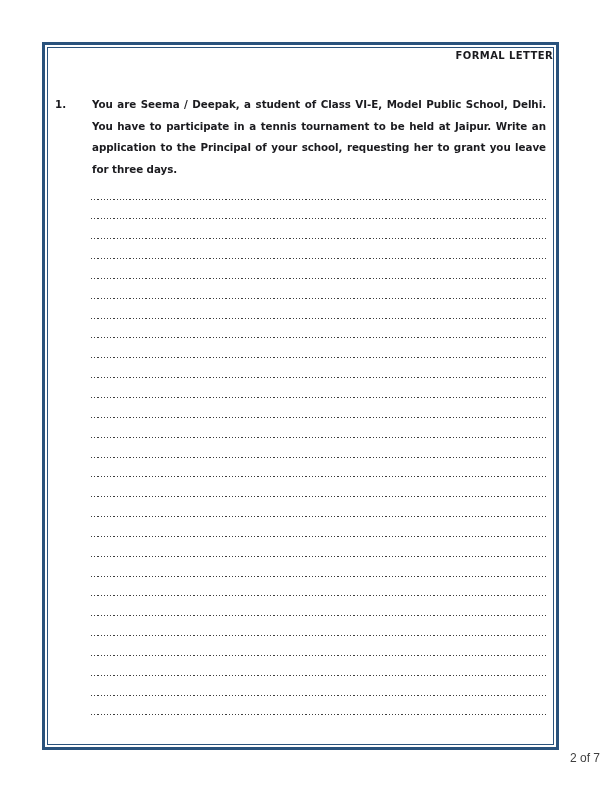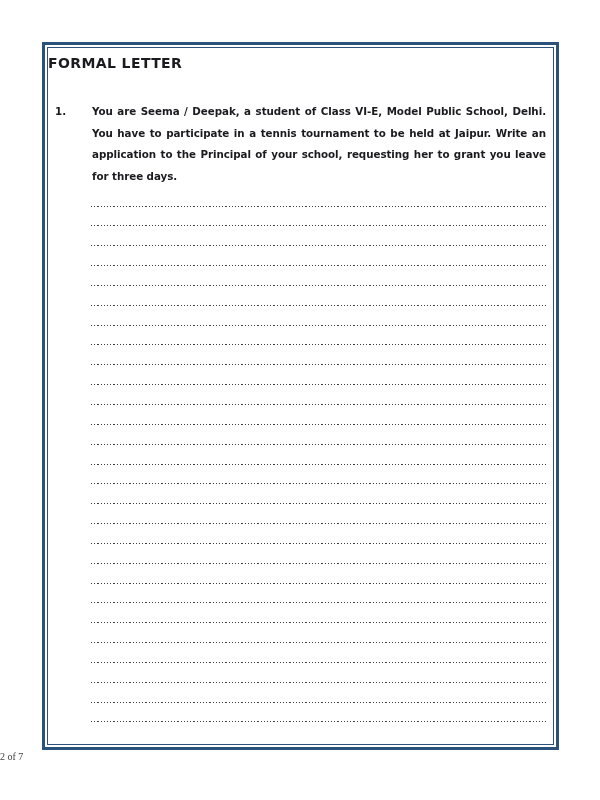--- a/index.html
+++ b/index.html
@@ -26,24 +26,23 @@
     background: #ffffff;
   }
   .border-inner {
     position: absolute;
     inset: 2px;
     border: 1px solid var(--border-color, #2a527c);
     box-sizing: border-box;
     overflow: hidden;
   }
   .doc-title {
-    margin-top: 7px;
-    text-align: left;
+    text-align: right;
     font-weight: bold;
-    font-size: 14px;
+    font-size: 10px;
     letter-spacing: 0.4px;
     line-height: 16px;
   }
   .question {
     display: flex;
     margin: 30px 7px 0 7px;
     font-weight: bold;
     font-size: 10.3px;
     line-height: 21.5px;
   }
@@ -68,23 +67,23 @@
     );
     background-size: 100% 1.3px;
     background-position: left bottom;
     background-repeat: no-repeat;
   }
   .page-footer {
     position: absolute;
     left: 0;
     right: 0;
     top: 751px;
-    text-align: left;
-    font-family: Liberation Serif, serif;
-    font-size: 10px;
+    text-align: right;
+    font-family: Liberation Sans, sans-serif;
+    font-size: 12px;
     color: var(--footer-color, #3f3f3f);
   }
 </style>
 </head>
 <body>
 
 <div class="page">
   <div class="border-outer">
     <div class="border-inner">
       <div class="doc-title">FORMAL LETTER</div>

